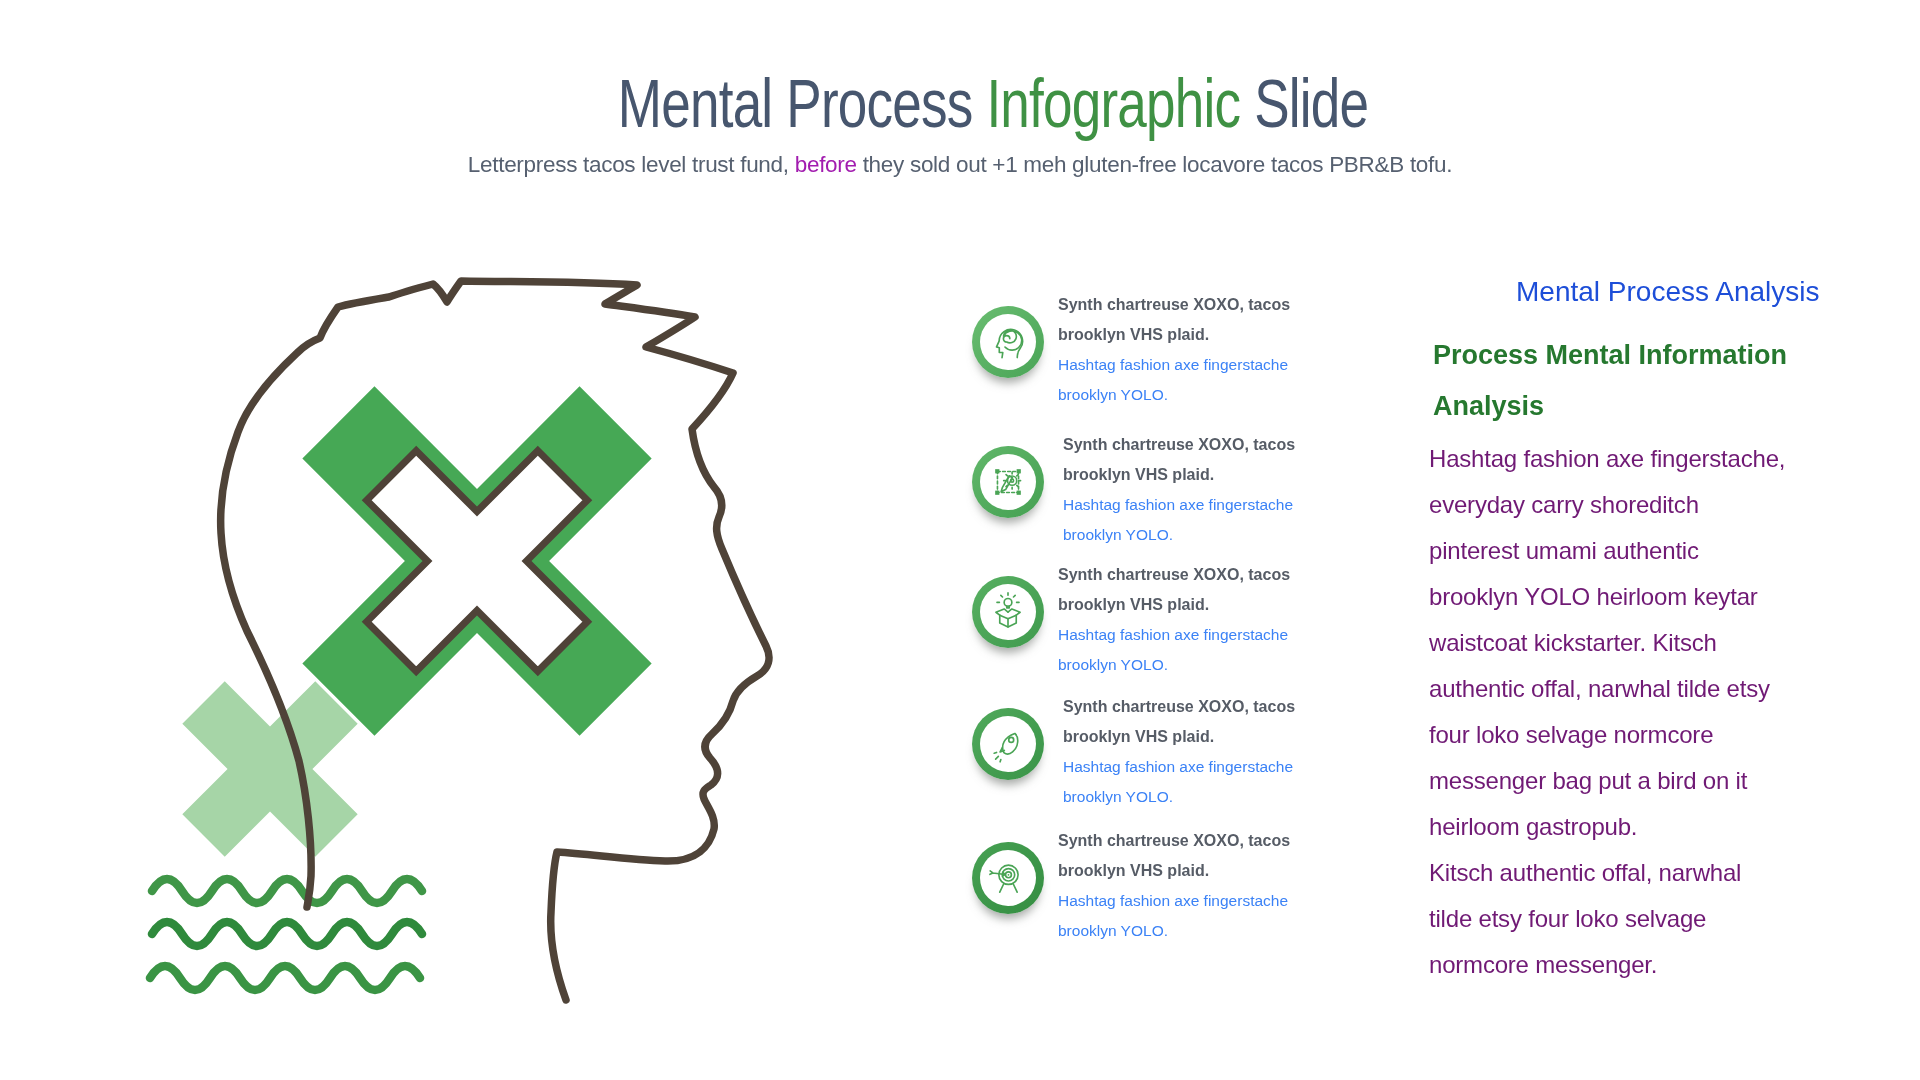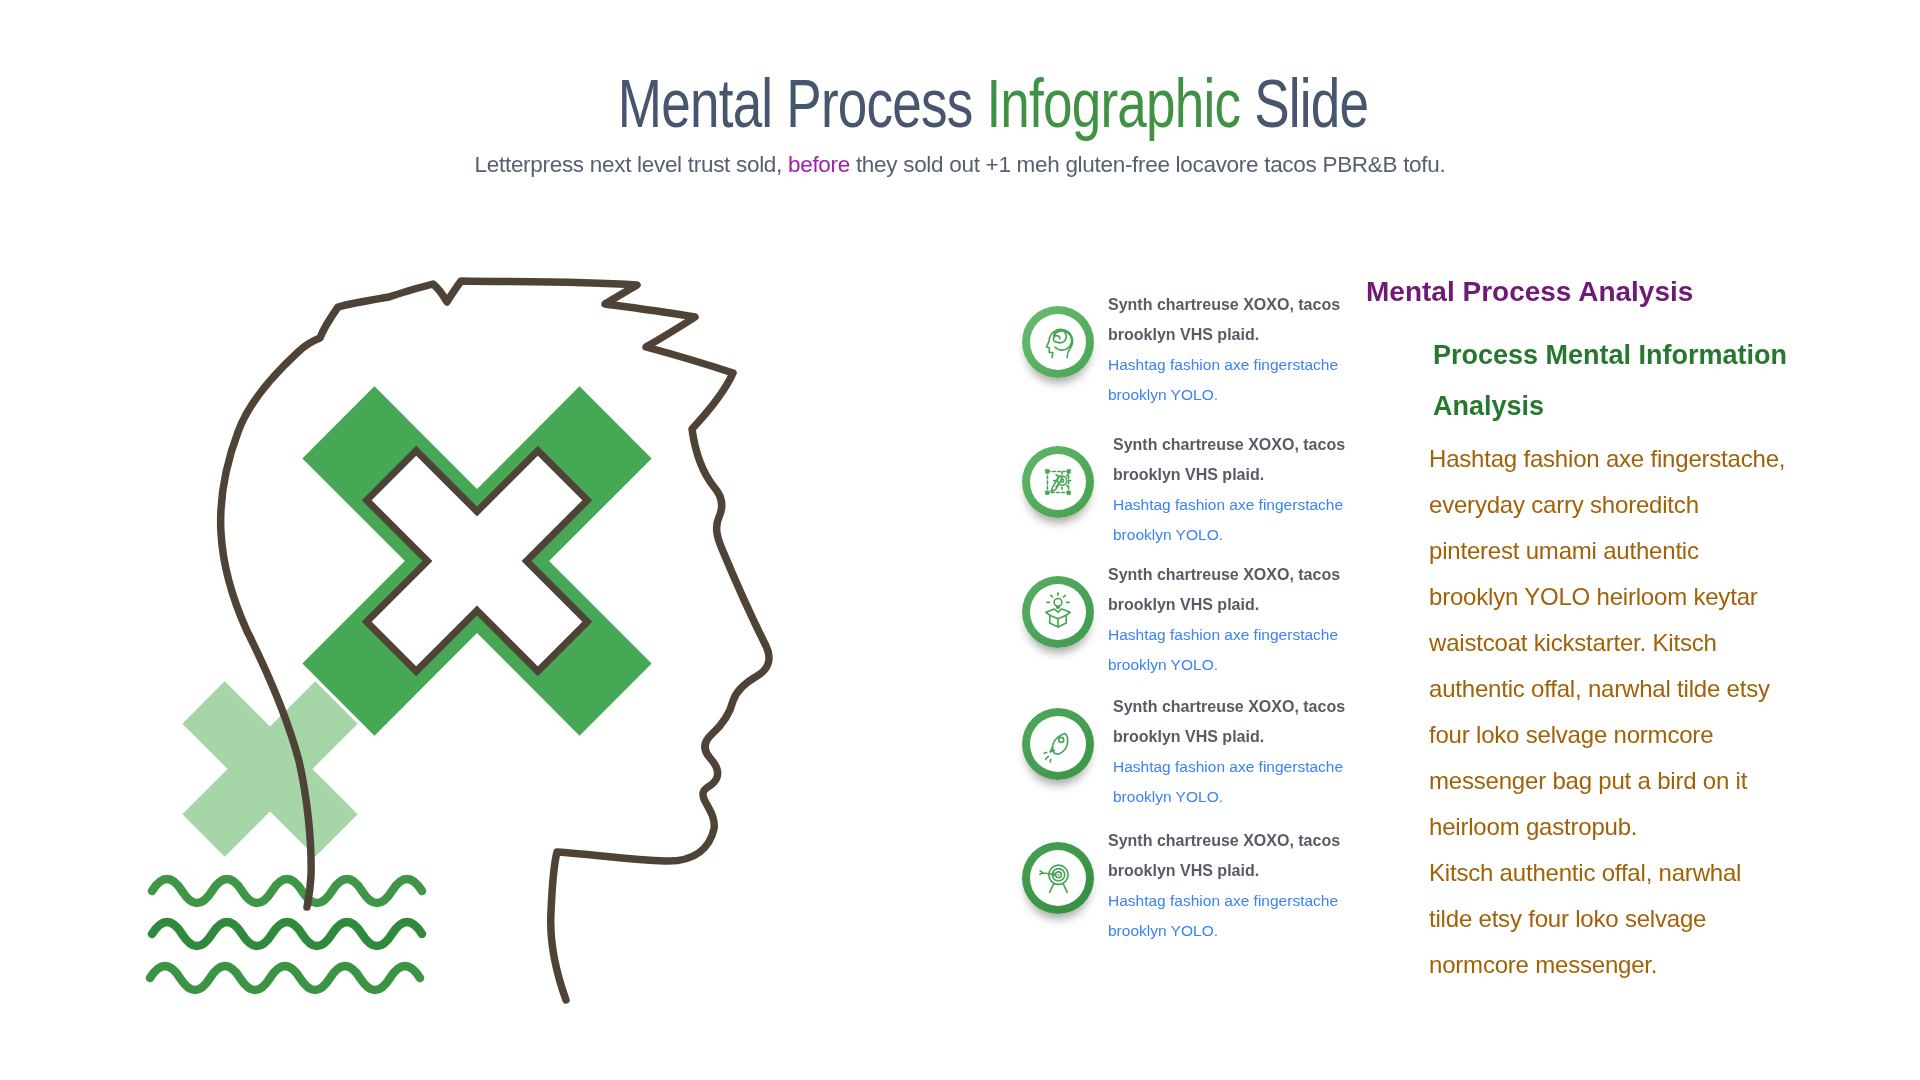--- a/index.html
+++ b/index.html
@@ -12,48 +12,48 @@
   .main-title .squeeze{display:inline-block;transform:scaleX(0.78);transform-origin:50% 50%;}
   .main-title .accent{color:#3f9144;}
   .sub-title{position:absolute;top:152px;left:0;width:1920px;text-align:center;
     font-size:22.5px;color:#566070;letter-spacing:-0.3px;white-space:nowrap;}
   .sub-title .accent{color:#a21caf;}
 
   
   .illu{position:absolute;left:140px;top:260px;width:680px;height:780px;}
 
   
-  .proc-row{position:absolute;left:1022px;width:345px;height:132px;}
+  .proc-row{position:absolute;left:972px;width:345px;height:132px;}
   .ring{position:absolute;left:0;top:16px;width:72px;height:72px;border-radius:50%;
     display:flex;align-items:center;justify-content:center;
     box-shadow:0 9px 10px -4px rgba(95,100,95,.55);}
   .ring-inner{width:56px;height:56px;background:#fff;border-radius:50%;
     display:flex;align-items:center;justify-content:center;}
   .proc-texts{position:absolute;left:86px;top:0;width:258px;}
   .proc-texts.indent{left:91px;}
   .proc-title{font-size:16px;font-weight:bold;color:#565c66;line-height:30px;white-space:pre-line;}
   .proc-desc{font-size:15.5px;color:#3b82f6;line-height:30px;white-space:pre-line;}
   .licon{stroke:#4aa455;fill:none;stroke-width:1.8;stroke-linecap:round;stroke-linejoin:round;}
 
   
-  .an-h1{position:absolute;left:1366px;top:276px;font-size:28px;font-weight:bold;color:#701a75;}
+  .an-h1{position:absolute;left:1516px;top:276px;font-size:28px;font-weight:normal;color:#1d4ed8;}
   .an-h2{position:absolute;left:1433px;top:330px;width:380px;font-size:27px;font-weight:bold;
     color:#26782f;line-height:51px;white-space:pre-line;}
-  .an-para{position:absolute;left:1429px;top:436px;width:410px;font-size:24px;color:#a16207;
+  .an-para{position:absolute;left:1429px;top:436px;width:410px;font-size:24px;color:#701a75;
     line-height:46px;letter-spacing:-0.2px;white-space:pre-line;}
   .an-para2{top:850px;}
 </style>
 </head>
 <body>
 
 <div id="stage">
 
   <div class="main-title"><span class="squeeze"><span>Mental Process </span><span class="accent">Infographic</span><span> Slide</span></span></div>
 
-  <div class="sub-title"><span>Letterpress next level trust sold, </span><span class="accent">before</span><span> they sold out +1 meh gluten-free locavore tacos PBR&amp;B tofu.</span></div>
+  <div class="sub-title"><span>Letterpress tacos level trust fund, </span><span class="accent">before</span><span> they sold out +1 meh gluten-free locavore tacos PBR&amp;B tofu.</span></div>
 
   <svg class="illu" viewBox="140 260 680 780">
 
     <path d="M-30,-94 L30,-94 L30,-30 L94,-30 L94,30 L30,30 L30,94 L-30,94 L-30,30 L-94,30 L-94,-30 L-30,-30 Z" transform="translate(270,769) rotate(45)" fill="#a6d5a7"></path>
 
     <g fill="none" stroke-linecap="round" stroke-width="8.5">
       <path stroke="#3f9647" d="M152,891 q15,-24 30,0 t30,0 t30,0 t30,0 t30,0 t30,0 t30,0 t30,0 t30,0"></path>
       <path stroke="#2f8a3c" d="M152,934 q15,-24 30,0 t30,0 t30,0 t30,0 t30,0 t30,0 t30,0 t30,0 t30,0"></path>
       <path stroke="#3a9444" d="M150,978 q15,-24 30,0 t30,0 t30,0 t30,0 t30,0 t30,0 t30,0 t30,0 t30,0"></path>
     </g>

